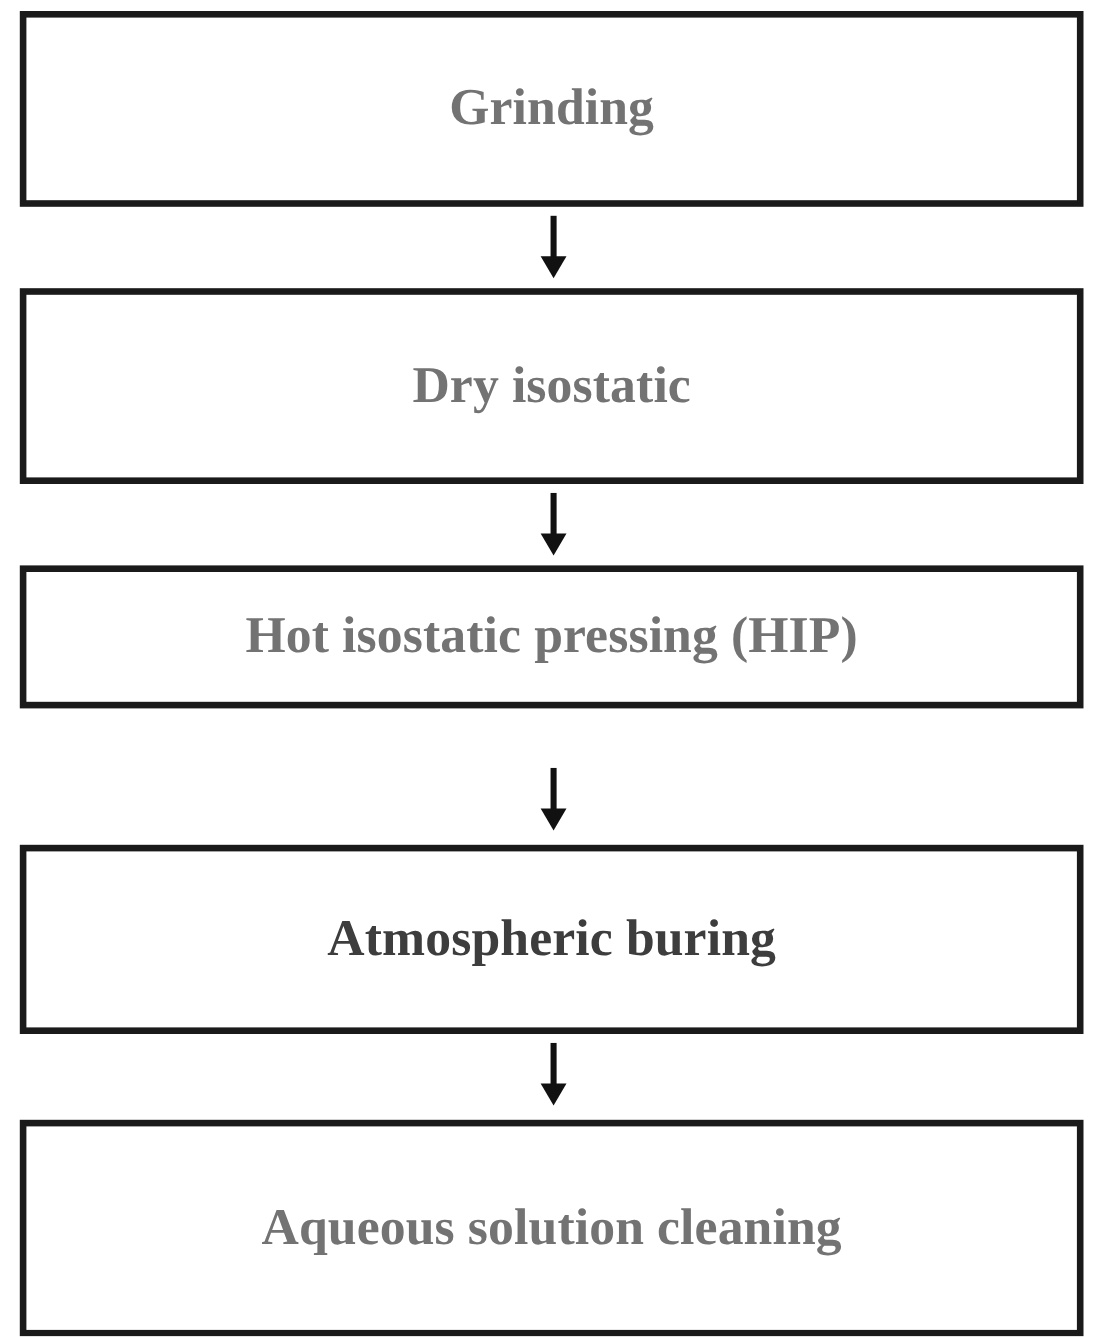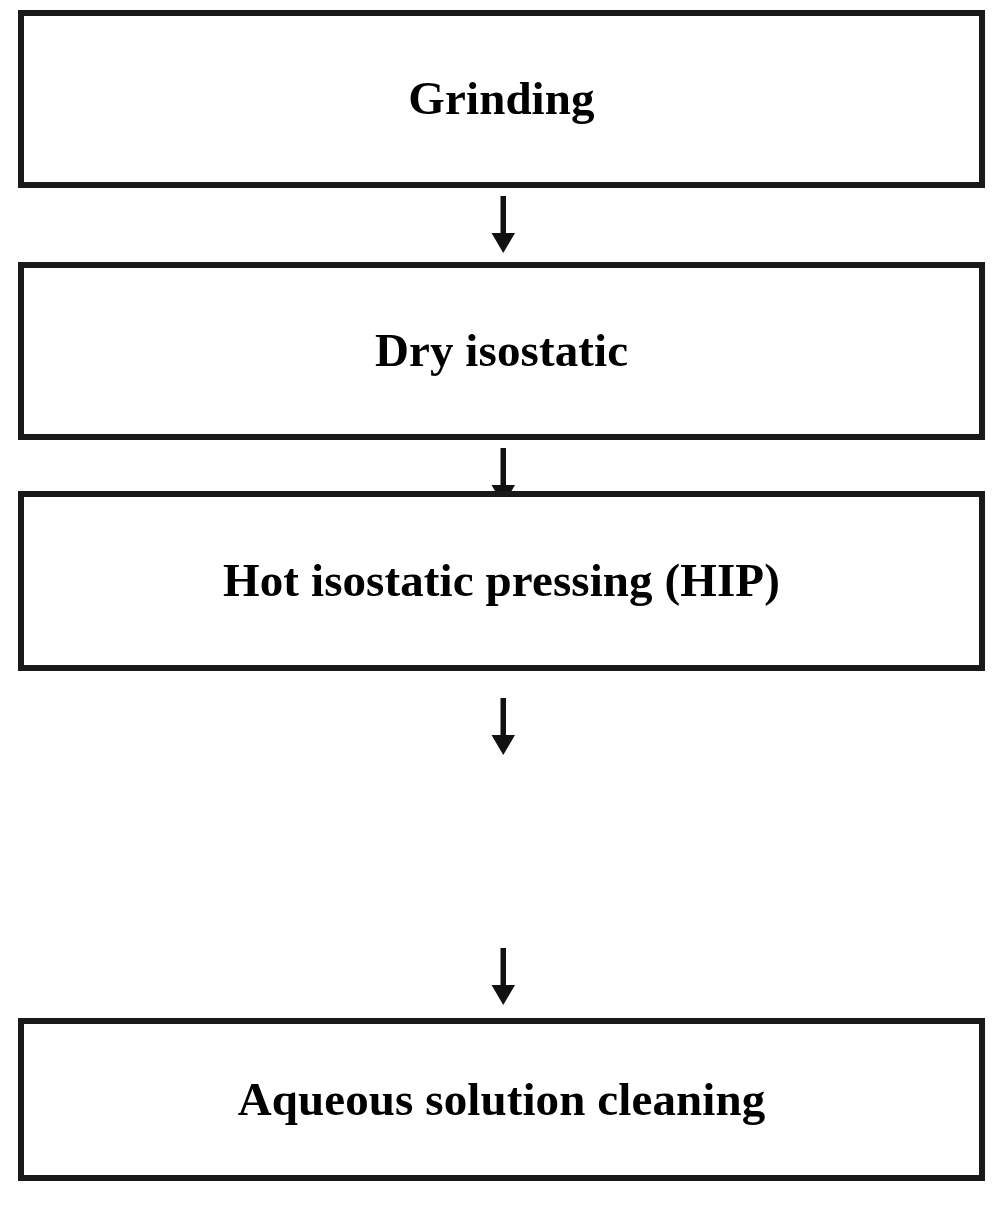--- a/index.html
+++ b/index.html
@@ -34,36 +34,36 @@
     align-items: center;
     justify-content: center;
   }
 
   .step-label {
     font-family: "Liberation Serif", "DejaVu Serif", serif;
     font-weight: bold;
     font-size: 47px;
     line-height: 1.05;
     letter-spacing: 0.1px;
-    color: #000000;
+    color: #737373;
     text-align: center;
     white-space: nowrap;
     padding: 0 10px;
   }
 
   .step-label.muted {
     color: #3d3d3d;
   }
 
   
   #step-1 { top: 10px;   height: 178px; }
   #step-2 { top: 262px;  height: 178px; }
-  #step-3 { top: 491px;  height: 180px; }
+  #step-3 { top: 514px;  height: 130px; }
   #step-4 { top: 768px;  height: 172px; }
-  #step-5 { top: 1018px; height: 163px; }
+  #step-5 { top: 1018px; height: 197px; }
 
   
   .flow-arrow {
     position: absolute;
     left: 485px;
     width: 36px;
     height: 60px;
   }
   #arrow-1 { top: 196px; }
   #arrow-2 { top: 448px; }
@@ -107,20 +107,23 @@
     <span class="step-label">Hot isostatic pressing (HIP)</span>
   </div>
 
   <div class="flow-arrow" id="arrow-3">
     <svg viewBox="0 0 36 60" xmlns="http://www.w3.org/2000/svg" aria-hidden="true">
       <rect x="15.5" y="0" width="5.5" height="40" fill="#111111"></rect>
       <polygon points="18.25,57 6.5,37 30,37" fill="#111111"></polygon>
     </svg>
   </div>
 
+  <div class="flow-step" id="step-4">
+    <span class="step-label muted">Atmospheric buring</span>
+  </div>
 
   <div class="flow-arrow" id="arrow-4">
     <svg viewBox="0 0 36 60" xmlns="http://www.w3.org/2000/svg" aria-hidden="true">
       <rect x="15.5" y="0" width="5.5" height="40" fill="#111111"></rect>
       <polygon points="18.25,57 6.5,37 30,37" fill="#111111"></polygon>
     </svg>
   </div>
 
   <div class="flow-step" id="step-5">
     <span class="step-label">Aqueous solution cleaning</span>

